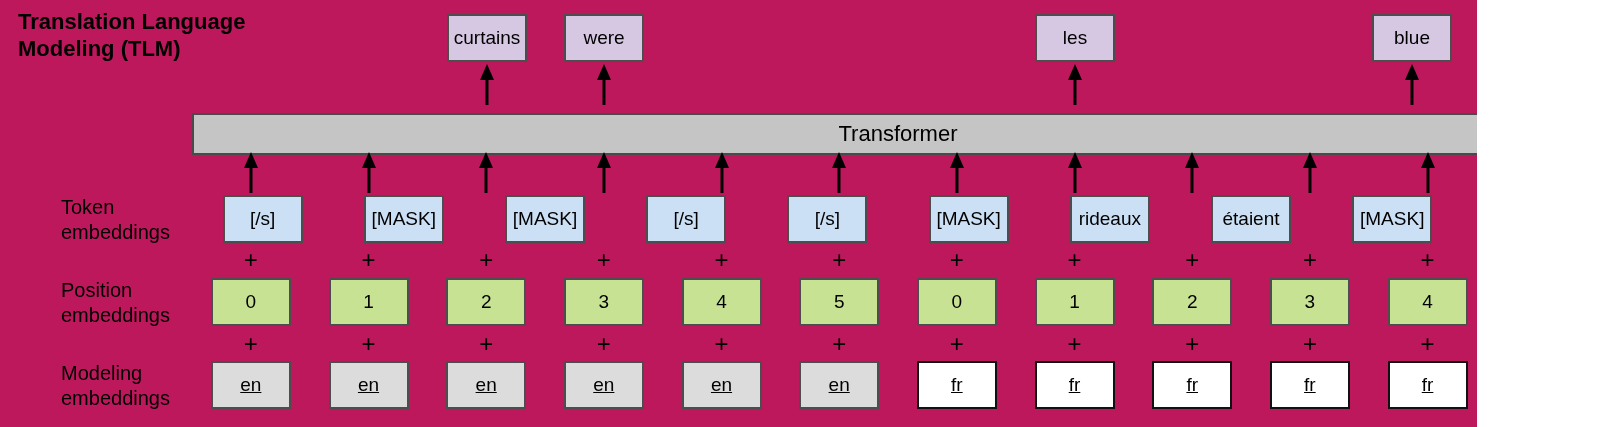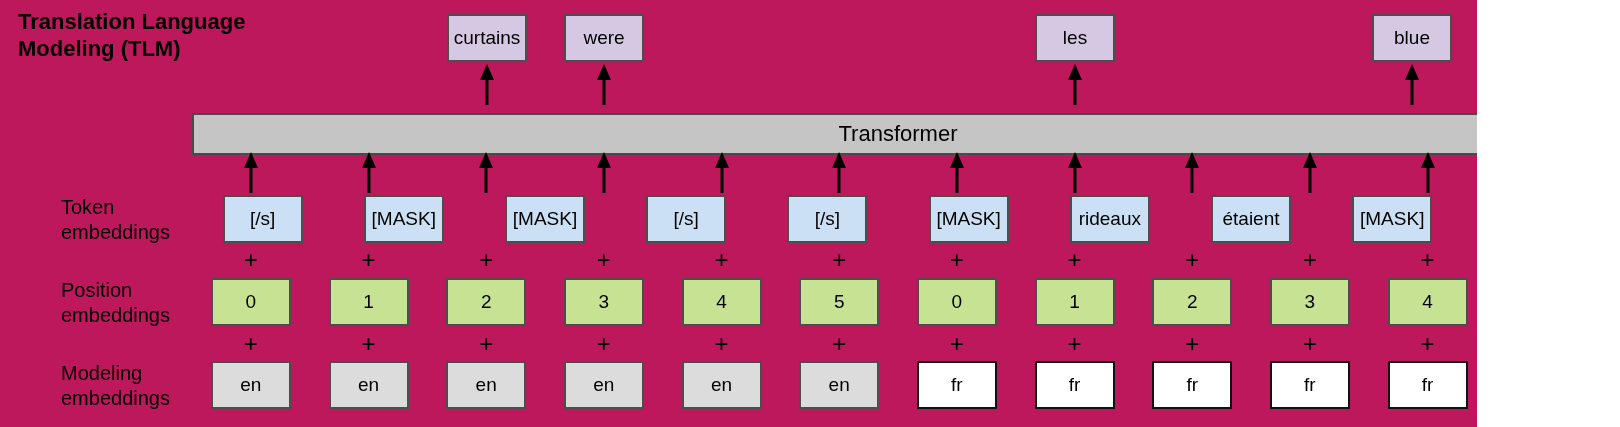--- a/index.html
+++ b/index.html
@@ -52,21 +52,21 @@
   .pos  { background: #c8e294; }
   .lang-en { background: #dcdcdc; }
   .lang-fr { background: #ffffff; border: 2.5px solid #111; }
   .out  { background: #d6c7e2; }
 
   #row-arrows-in { top: 152px; height: 41px; }
   #row-tokens    { top: 195px; height: 48px; }
   #row-plus1     { top: 246px; height: 28px; }
   #row-positions { top: 278px; height: 48px; }
   #row-plus2     { top: 330px; height: 28px; }
-  #row-langs     { top: 361px; height: 48px; }
+  #row-langs     { top: 361px; height: 48px; text-decoration: underline; }
 
   .plus { font-size: 24px; line-height: 28px; }
 
   .arrow { position: relative; width: 16px; height: 100%; }
   .arrow .head {
     position: absolute; top: 0; left: 50%; transform: translateX(-50%);
     width: 0; height: 0;
     border-left: 7px solid transparent;
     border-right: 7px solid transparent;
     border-bottom: 16px solid #000;

